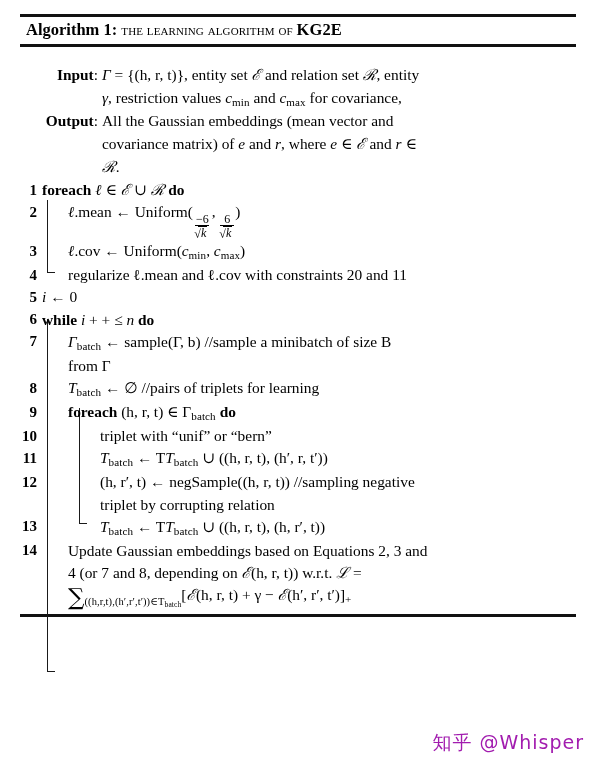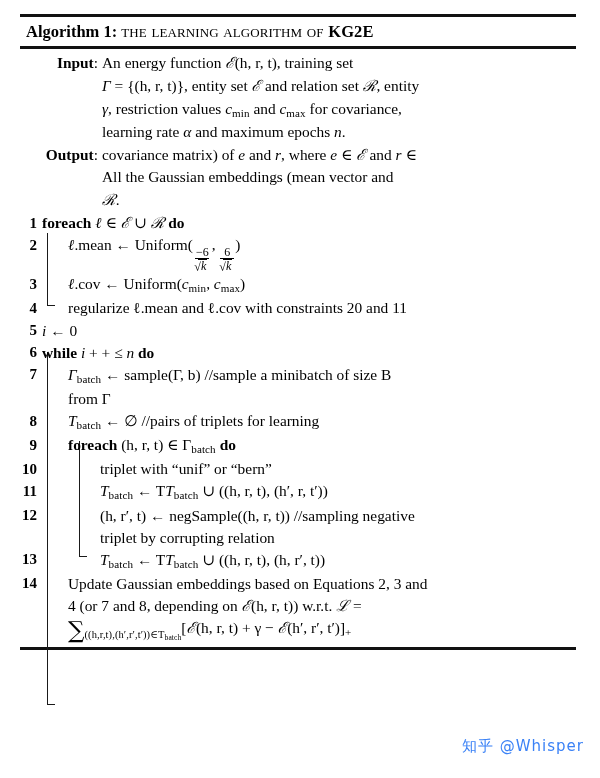--- a/index.html
+++ b/index.html
@@ -34,27 +34,27 @@
   .title-row {
     padding: 4px 0 3px 6px;
     font-size: 16.5px;
     line-height: 1.12;
     white-space: nowrap;
   }
   .title-label { font-weight: bold; }
   .title-smallcaps {
     font-variant: small-caps;
     text-transform: lowercase;
-    font-size: 18px;
+    font-size: 15px;
     letter-spacing: 0.1px;
   }
   .title-smallcaps.kg { font-variant: normal; text-transform: none; font-weight: bold; font-size: 16.5px; }
 
   
-  .io-block { padding-top: 3px; }
+  .io-block { padding-top: 17px; }
   .io-row {
     display: flex;
     align-items: flex-start;
     font-size: 15.4px;
     line-height: 1.465;
   }
   .io-key {
     font-weight: bold;
     width: 78px;
     flex: 0 0 78px;
@@ -153,22 +153,22 @@
   .sumsub {
     font-size: 0.68em;
     vertical-align: -0.42em;
     letter-spacing: 0.1px;
   }
 
   .watermark {
     position: absolute;
     right: 16px;
     bottom: 22px;
-    font-size: 15px;
-    color: #3b82f6;
+    font-size: 19px;
+    color: #a21caf;
     letter-spacing: 1px;
     font-family: "DejaVu Sans", sans-serif;
     white-space: nowrap;
   }
 </style>
 </head>
 <body>
 
 <div class="algorithm">
 
@@ -179,32 +179,30 @@
     <span class="title-smallcaps">The Learning Algorithm of </span><span class="title-smallcaps kg">KG2E</span>
   </div>
 
   <div class="rule-mid"></div>
 
   <div class="io-block">
 
     <div class="io-row">
       <div class="io-key">Input</div>
       <div class="io-body">
-        <div><span>An energy function </span><span class="cal">ℰ</span><span>(h, r, t), training set</span></div>
         <div><span class="mi">Γ</span><span> = {(h, r, t)}, entity set </span><span class="cal">ℰ</span><span> and relation set </span><span class="cal">ℛ</span><span>, entity</span></div>
         <div><span class="mi">γ</span><span>, restriction values </span><span class="mi">c</span><span class="sub">min</span><span> and </span><span class="mi">c</span><span class="sub">max</span><span> for covariance,</span></div>
-        <div><span>learning rate </span><span class="mi">α</span><span> and maximum epochs </span><span class="mi">n</span><span>.</span></div>
       </div>
     </div>
 
     <div class="io-row">
       <div class="io-key">Output</div>
       <div class="io-body">
+        <div>All the Gaussian embeddings (mean vector and</div>
         <div><span>covariance matrix) of </span><span class="mi">e</span><span> and </span><span class="mi">r</span><span>, where </span><span class="mi">e</span><span> ∈ </span><span class="cal">ℰ</span><span> and </span><span class="mi">r</span><span> ∈</span></div>
-        <div>All the Gaussian embeddings (mean vector and</div>
         <div><span class="cal">ℛ</span><span>.</span></div>
       </div>
     </div>
 
   </div>
 
   <div class="lines">
 
     <div class="bracket" style="left:27px; top:22px; height:72px;"></div>
 

